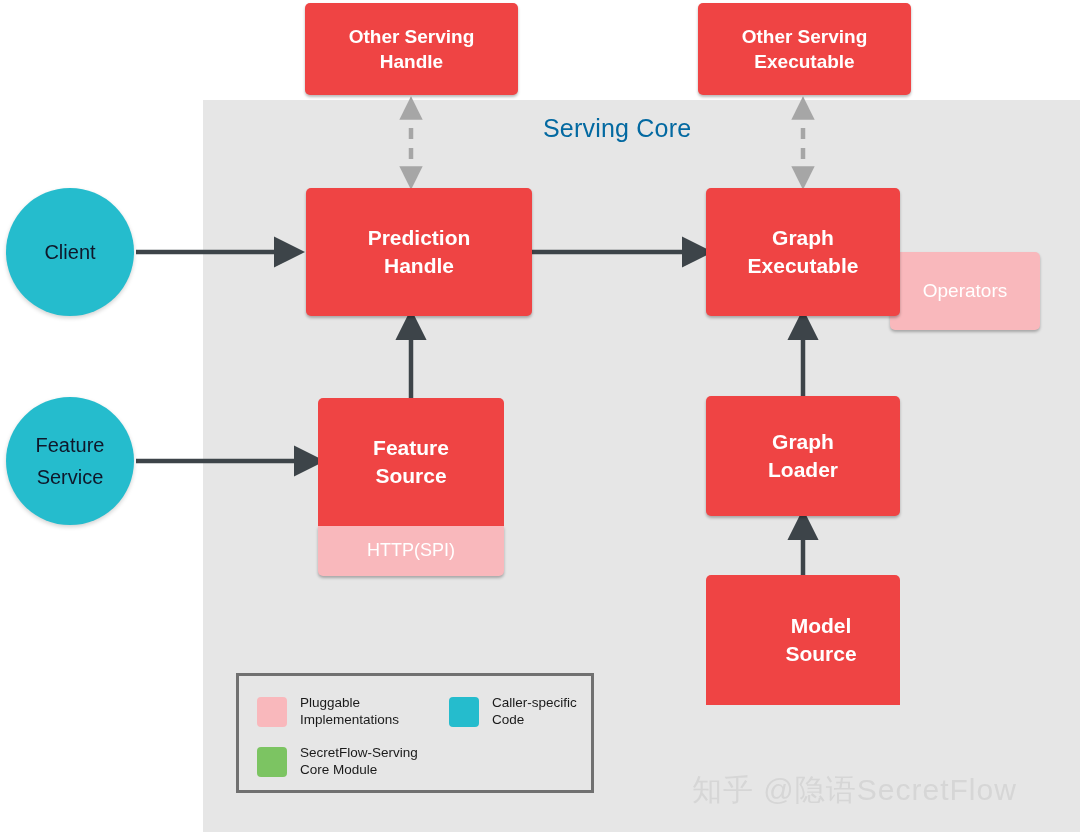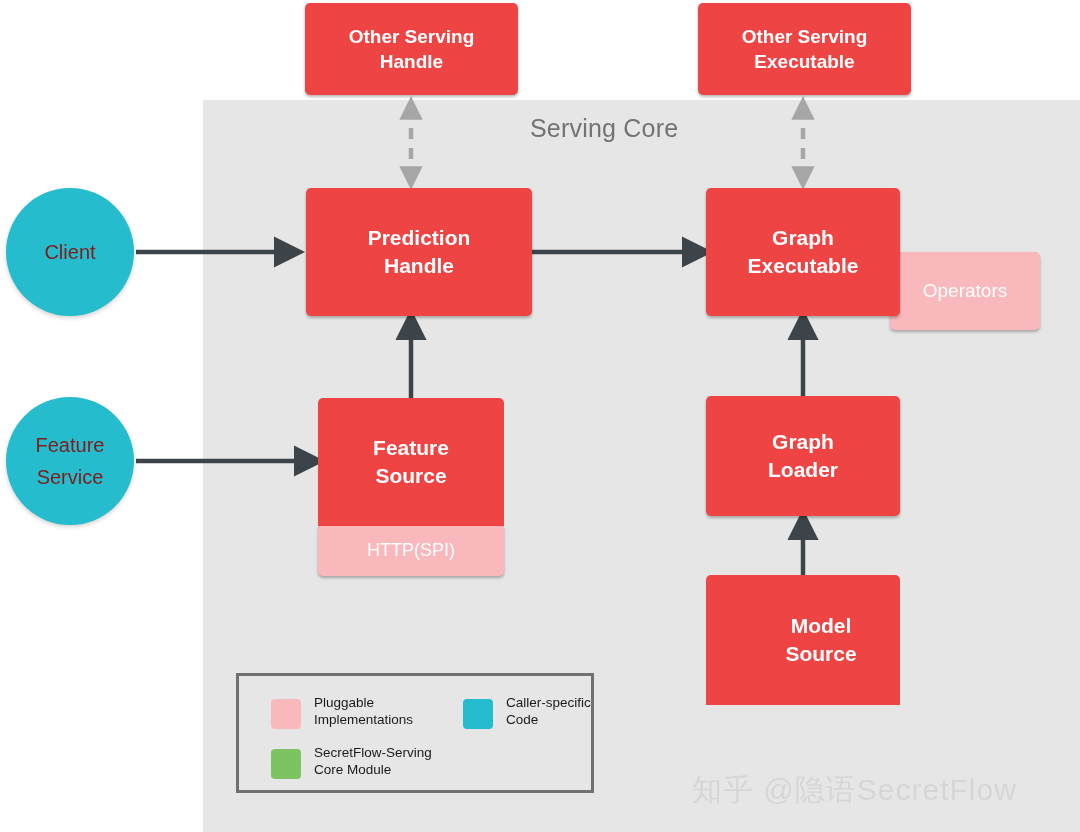--- a/index.html
+++ b/index.html
@@ -23,24 +23,24 @@
   .core-panel {
     position: absolute;
     left: 203px;
     top: 100px;
     width: 877px;
     height: 732px;
     background: #e6e6e6;
   }
   .core-title {
     position: absolute;
-    left: 530px;
+    left: 543px;
     top: 114px;
     font-size: 25px;
-    color: #737373;
+    color: #0369a1;
     letter-spacing: 0.2px;
     white-space: nowrap;
   }
 
   
   .node {
     position: absolute;
     box-sizing: border-box;
     display: flex;
     flex-direction: column;
@@ -55,21 +55,21 @@
   .node .ln { display: block; }
   .green { background: #ef4444; }
   .pink  { background: #f9b8bc; }
 
   
   .circle {
     position: absolute;
     box-sizing: border-box;
     border-radius: 50%;
     background: #25bccd;
-    color: #7f1d1d;
+    color: #0f172a;
     display: flex;
     flex-direction: column;
     align-items: center;
     justify-content: center;
     text-align: center;
     font-size: 20px;
     line-height: 1.6;
     box-shadow: 0 2px 4px rgba(0,0,0,0.18);
   }
 
@@ -148,22 +148,21 @@
     top: 673px;
     width: 358px;
     height: 120px;
     box-sizing: border-box;
     background: #e6e6e6;
     border: 3px solid #707070;
   }
   .legend-row {
     position: absolute;
     display: flex;
-    align-items: flex-end;
-    margin-left: 14px;
+    align-items: center;
   }
   .legend-swatch {
     width: 30px;
     height: 30px;
     border-radius: 4px;
     flex: 0 0 auto;
     margin-top: 1px;
   }
   .legend-label {
     margin-left: 13px;

